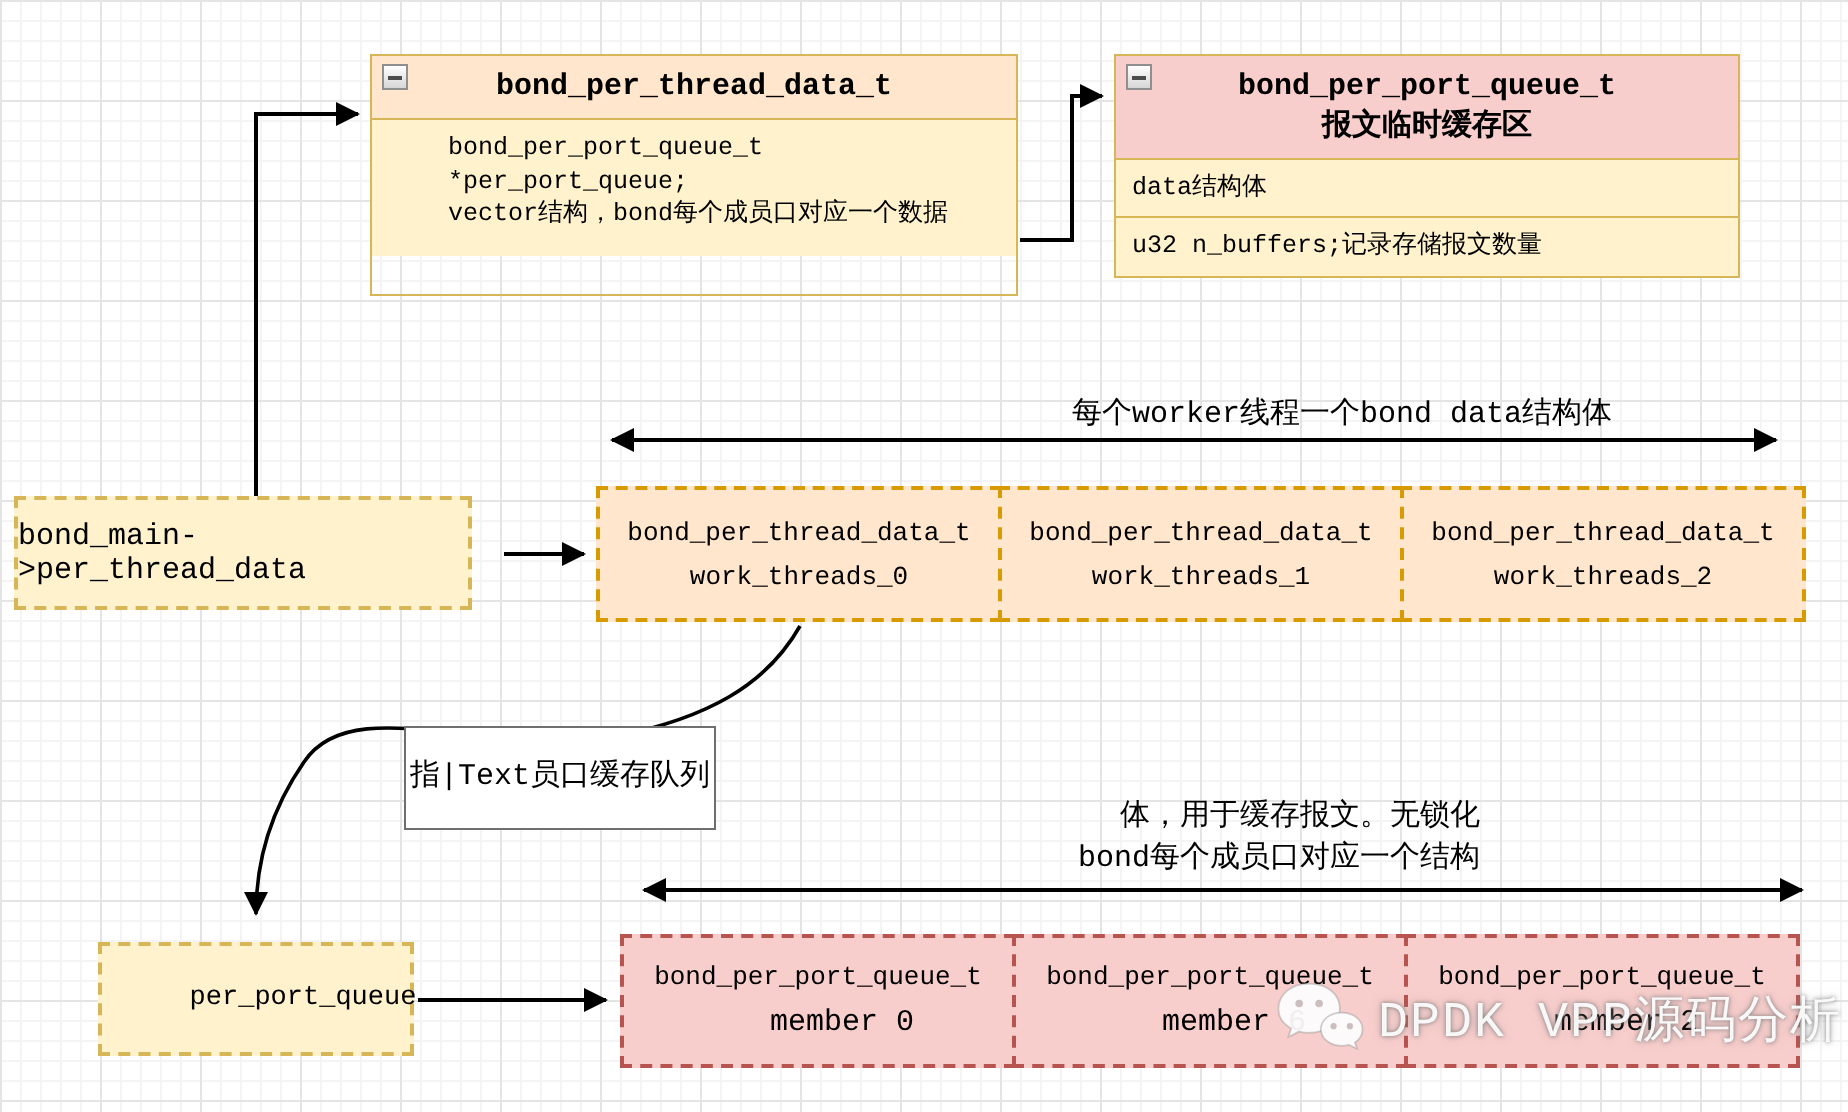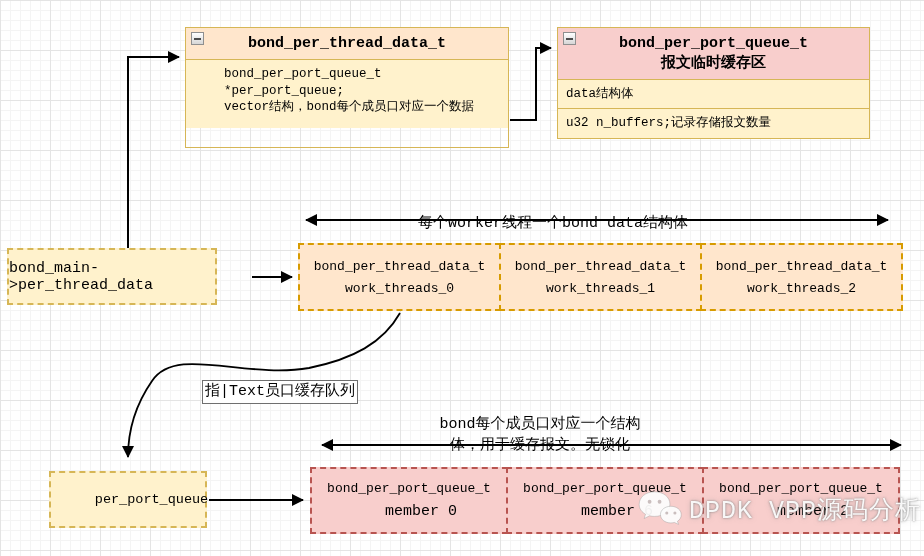--- a/index.html
+++ b/index.html
@@ -27,40 +27,40 @@
   .tbl-queue{left:557px;top:27px;width:313px;}
   .tbl-queue .hdr{background:var(--pink-fill,#f8cecc);}
 
   .collapse{position:absolute;left:5px;top:4px;width:13px;height:13px;box-sizing:border-box;
             border:1px solid #8f8f8f;background:linear-gradient(#ffffff,#d6d6d6);}
   .collapse::after{content:"";position:absolute;left:2px;right:2px;top:5px;height:2px;background:#4c4c4c;}
 
   
   .ybox{position:absolute;box-sizing:border-box;border:2px dashed var(--yellow-stroke,#d6b656);
         background:var(--yellow-fill,#fff2cc);display:flex;align-items:center;justify-content:center;}
-  .ybox.bmain{left:7px;top:248px;width:210px;height:57px;font-size:15px;}
+  .ybox.bmain{left:7px;top:248px;width:229px;height:57px;font-size:15px;}
   .ybox.ppq{left:49px;top:471px;width:158px;height:57px;font-size:13.5px;padding-left:47px;}
 
   
   .cellrow{position:absolute;display:flex;}
   .cellrow .cell{flex:1;box-sizing:border-box;display:flex;flex-direction:column;justify-content:center;
                  align-items:center;gap:7px;text-align:center;}
   .cellrow .cell + .cell{margin-left:-2px;}
   .orow{left:298px;top:243px;width:605px;height:68px;}
   .orow .cell{border:2px dashed var(--orange-stroke,#d79b00);background:var(--orange-fill,#ffe6cc);font-size:13px;}
   .prow{left:310px;top:467px;width:590px;height:67px;}
   .prow .cell{border:2px dashed var(--pink-stroke,#b85450);background:var(--pink-fill,#f8cecc);font-size:13px;}
   .prow .cell .l2{font-size:15px;margin-left:24px;}
 
-  .note{position:absolute;text-align:center;font-size:15px;line-height:21px;margin-top:16px;}
+  .note{position:absolute;text-align:right;font-size:15px;line-height:21px;}
   .note-worker{left:300px;top:197px;width:506px;}
   .note-member{left:340px;top:398px;width:400px;}
 
-  .ptr-label{position:absolute;left:202px;top:380px;background:#ffffff;border:1px solid #6f6f6f;
-             font-size:15px;line-height:22px;padding:0 2px;white-space:nowrap;}
+  .ptr-label{position:absolute;left:202px;top:363px;background:#ffffff;border:1px solid #6f6f6f;
+             font-size:15px;line-height:22px;padding:14px 2px;white-space:nowrap;}
 
   .wm{position:absolute;left:638px;top:490px;display:flex;align-items:center;gap:7px;}
   .wm-text{font-size:25px;letter-spacing:1px;color:rgba(253,253,253,0.95);
            text-shadow:0 0 2px rgba(110,110,110,0.85),0 0 5px rgba(150,150,150,0.5);white-space:nowrap;}
 </style>
 </head>
 <body>
 
 <div class="canvas">
 
@@ -123,22 +123,22 @@
     </div>
   </div>
 
   <div class="ybox bmain">
     <span>bond_main-&gt;per_thread_data</span>
   </div>
 
   <div class="ptr-label">指|Text员口缓存队列</div>
 
   <div class="note note-member">
+    <div>体，用于缓存报文。无锁化</div>
     <div>bond每个成员口对应一个结构</div>
-    <div>体，用于缓存报文。无锁化</div>
   </div>
 
   <div class="ybox ppq">
     <span>per_port_queue</span>
   </div>
 
   <div class="cellrow prow">
     <div class="cell">
       <div class="l1">bond_per_port_queue_t</div>
       <div class="l2">member 0</div>

